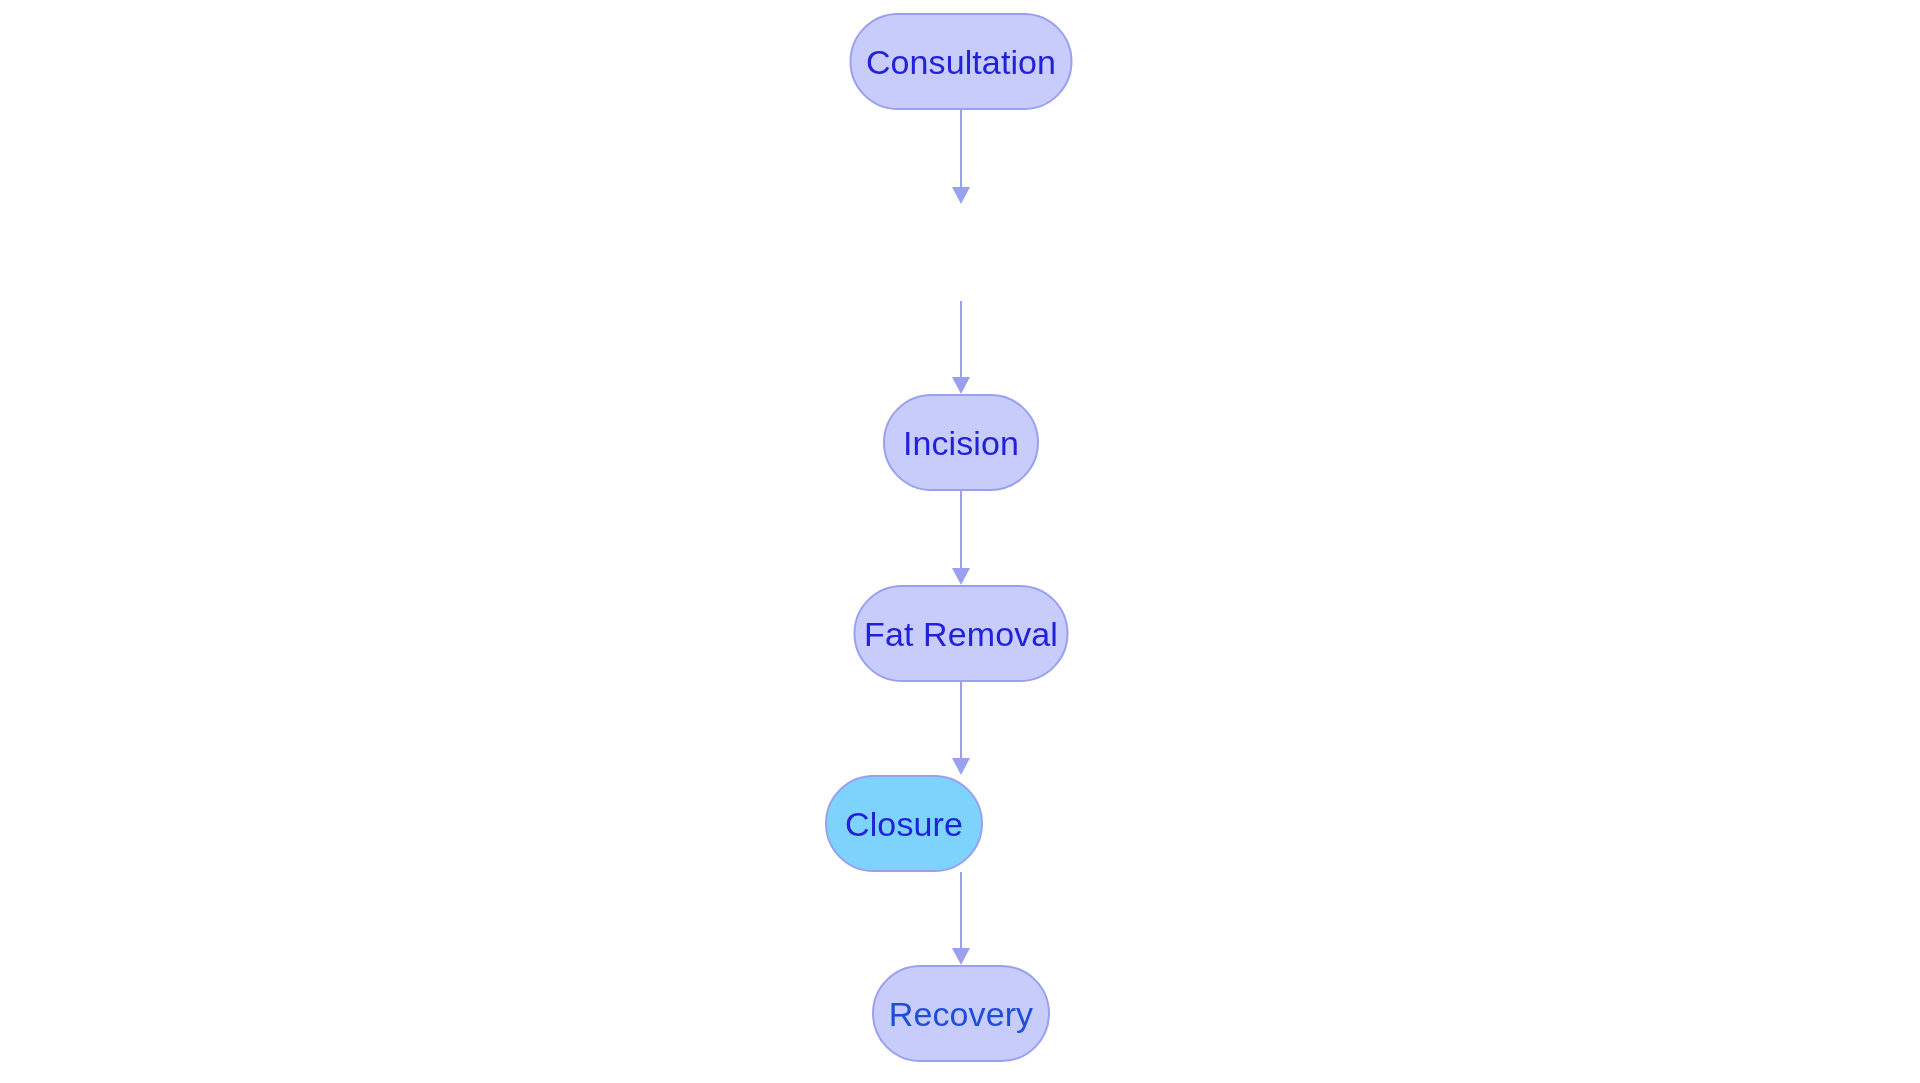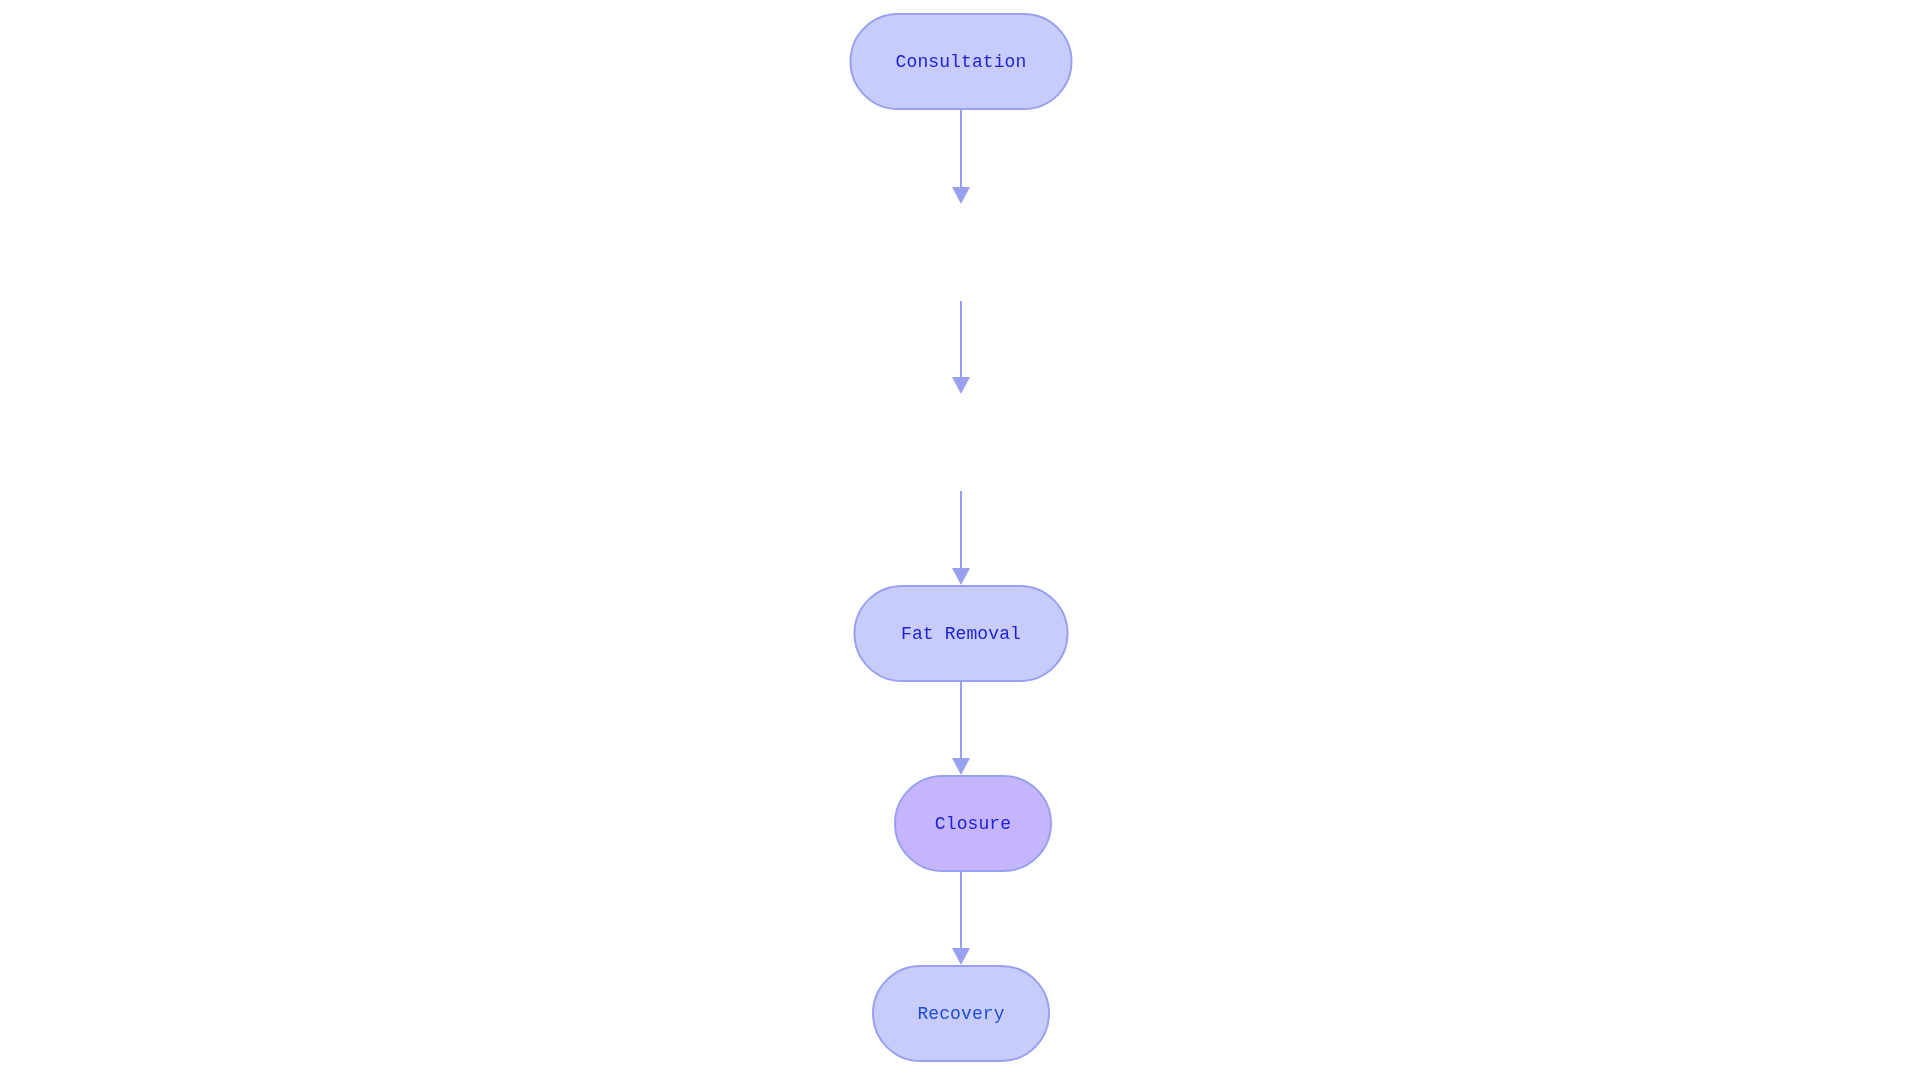--- a/index.html
+++ b/index.html
@@ -28,22 +28,22 @@
     height: 97px;
     border-radius: 48.5px;
     background: #c8ccfb;
     border: 2px solid #9aa0f0;
     display: flex;
     align-items: center;
     justify-content: center;
     transform: translateX(-50%);
   }
   .node-label {
-    font-family: Liberation Mono, monospace;
-    font-size: 18px;
+    font-family: Liberation Sans, sans-serif;
+    font-size: 34px;
     line-height: 1;
     color: #2121d8;
     white-space: nowrap;
     letter-spacing: 0.1px;
   }
 
   
   .edge {
     position: absolute;
     transform: translateX(-50%);
@@ -89,22 +89,25 @@
       <div class="edge-line" style="height: 76px; background: rgb(154, 160, 240);"></div>
       <div class="edge-head" style="border-top-color: rgb(154, 160, 240);"></div>
     </div>
     <div class="edge" style="left: 961px; top: 872px; height: 93px;">
       <div class="edge-line" style="height: 76px; background: rgb(154, 160, 240);"></div>
       <div class="edge-head" style="border-top-color: rgb(154, 160, 240);"></div>
     </div>
     <div class="node" style="left: 961px; top: 13px; width: 223px; background: rgb(200, 204, 251); border-color: rgb(154, 160, 240);">
       <span class="node-label" style="color: rgb(33, 33, 216);">Consultation</span>
     </div>
+    <div class="node" style="left: 961px; top: 394px; width: 156px; background: rgb(200, 204, 251); border-color: rgb(154, 160, 240);">
+      <span class="node-label" style="color: rgb(33, 33, 216);">Incision</span>
+    </div>
     <div class="node" style="left: 961px; top: 585px; width: 215px; background: rgb(200, 204, 251); border-color: rgb(154, 160, 240);">
       <span class="node-label" style="color: rgb(33, 33, 216); text-align: center;">Fat Removal</span>
     </div>
-    <div class="node" style="left: 973px; top: 775px; width: 158px; background: #c4b5fd; border-color: rgb(154, 160, 240);">
+    <div class="node" style="left: 904px; top: 775px; width: 158px; background: #7dd3fc; border-color: rgb(154, 160, 240);">
       <span class="node-label" style="color: rgb(33, 33, 216);">Closure</span>
     </div>
     <div class="node" style="left: 961px; top: 965px; width: 178px; background: rgb(200, 204, 251); border-color: rgb(154, 160, 240);">
       <span class="node-label" style="color: #1d4ed8;">Recovery</span>
     </div>
   </div>
 
 </body></html>

